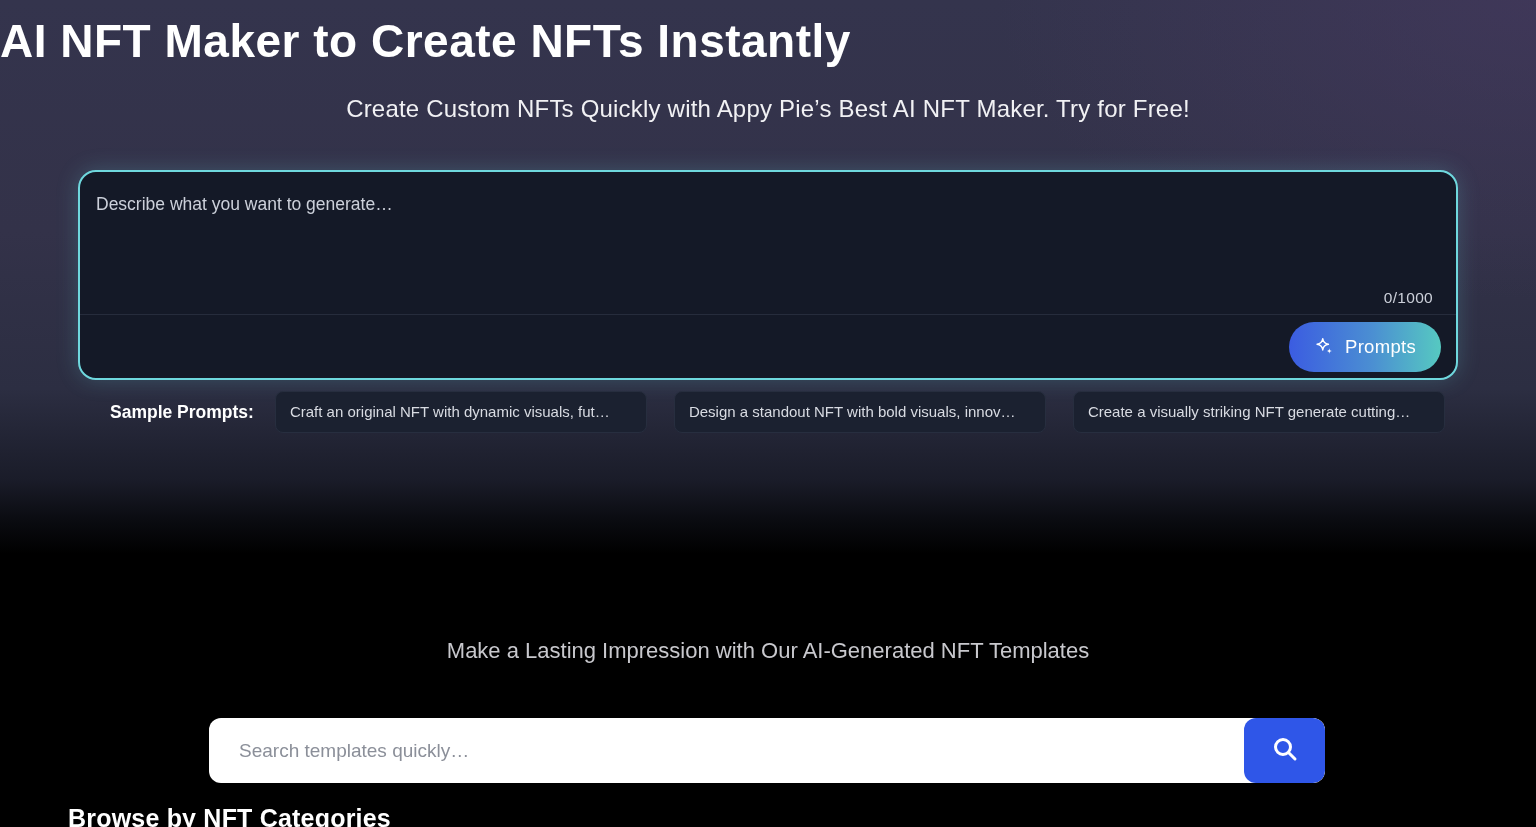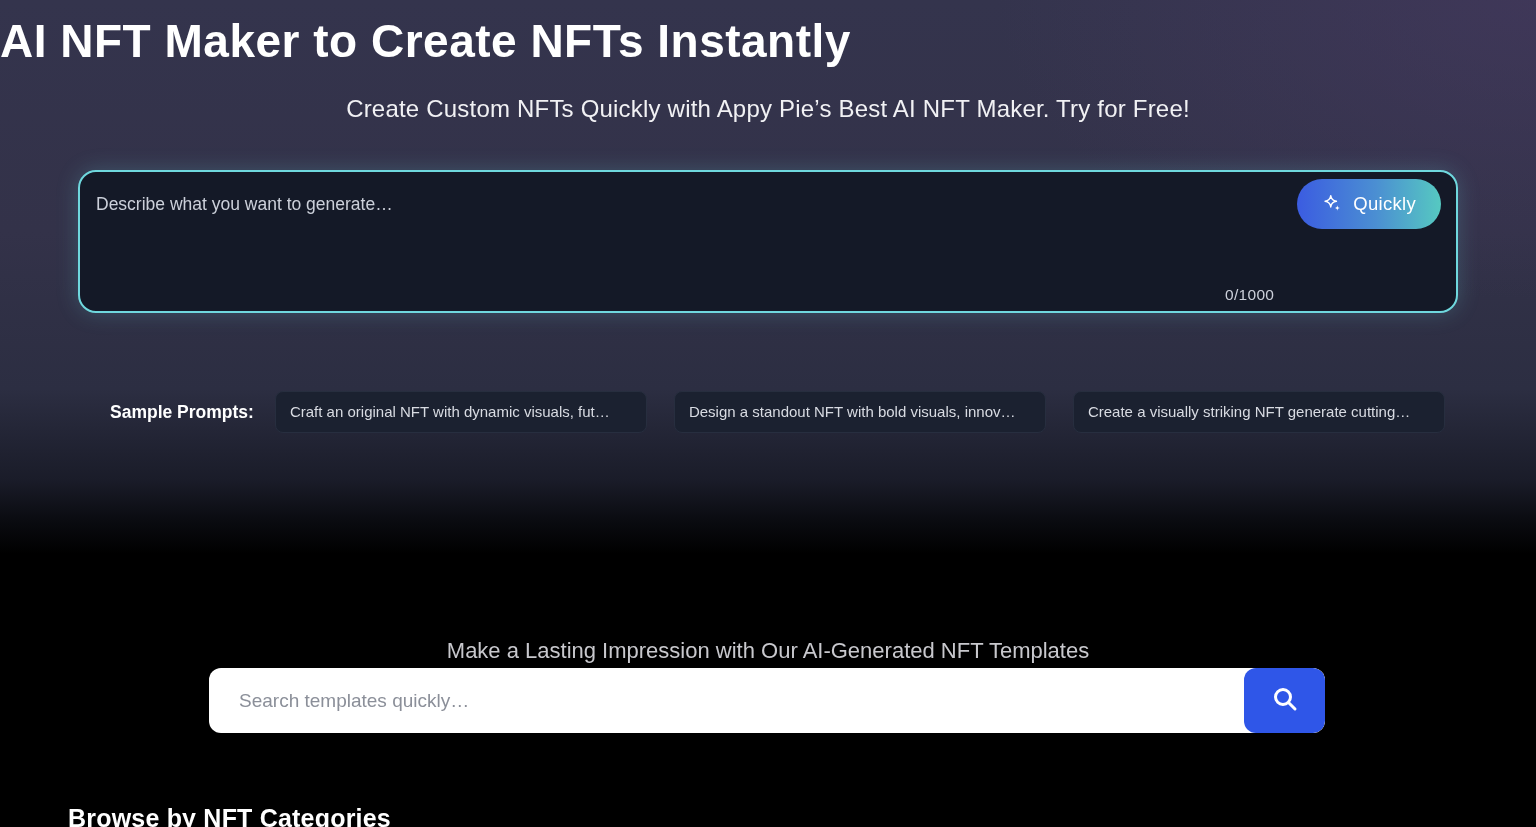--- a/index.html
+++ b/index.html
@@ -15,24 +15,24 @@
   .hero-title {
     position:absolute; top:14px; left:0; width:100%;
     color:#ffffff; font-size:46px; font-weight:700; letter-spacing:0.5px;
   }
   .hero-sub {
     position:absolute; top:95px; left:0; width:100%;
     text-align:center; color:#f1f1f4; font-size:24px; font-weight:500; letter-spacing:0.2px;
   }
 
   .prompt-box {
-    position:absolute; left:78px; top:170px; width:1380px; height:143px;
+    position:absolute; left:78px; top:170px; width:1380px; height:210px;
     border:2px solid #6fd8de; border-radius:18px; background:#141927;
     box-shadow:0 0 22px rgba(111,216,222,0.22);
-    display:flex; flex-direction:row; overflow:hidden;
+    display:flex; flex-direction:column; overflow:hidden;
   }
   .prompt-top { flex:1; position:relative; }
   .prompt-textarea {
     width:100%; height:100%; background:transparent; border:none; outline:none; resize:none;
     color:#e8eaef; font-size:17.5px; padding:22px 18px 26px 16px; font-family:"Liberation Sans", sans-serif;
   }
   .prompt-textarea::placeholder { color:#ccd0da; opacity:1; }
   .char-counter {
     position:absolute; right:23px; bottom:7px; color:#ccd0da; font-size:15.5px; letter-spacing:0.3px;
   }
@@ -64,21 +64,21 @@
   
   .explore-title {
     position:absolute; top:578px; left:0; width:100%;
     text-align:center; color:#ffffff; font-size:41px; font-weight:600; letter-spacing:0.3px;
   }
   .explore-sub {
     position:absolute; top:638px; left:0; width:100%;
     text-align:center; color:#c8c8cd; font-size:22px; font-weight:400;
   }
   .search-bar {
-    position:absolute; left:209px; top:668px; width:1116px; height:65px;
+    position:absolute; left:209px; top:718px; width:1116px; height:65px;
     background:#ffffff; border-radius:12px; display:flex; overflow:hidden;
   }
   .search-input {
     flex:1; border:none; outline:none; background:transparent;
     padding:0 20px 0 30px; font-size:19px; color:#333; font-family:"Liberation Sans", sans-serif;
   }
   .search-input::placeholder { color:#8b8f99; opacity:1; }
   .search-btn {
     width:81px; border:none; cursor:pointer; background:#2f56e8; border-radius:12px;
     display:flex; align-items:center; justify-content:center;
@@ -105,21 +105,21 @@
     </div>
     <div class="prompt-divider"></div>
     <div class="prompt-footer">
       <button class="generate-btn">
         <span>
           <svg class="sparkle" viewBox="0 0 24 24" fill="none">
             <path d="M10 3 C10.6 7.2 12.3 8.9 16.5 9.5 C12.3 10.1 10.6 11.8 10 16 C9.4 11.8 7.7 10.1 3.5 9.5 C7.7 8.9 9.4 7.2 10 3 Z" stroke="#ffffff" stroke-width="1.6" stroke-linejoin="round"></path>
             <path d="M17.5 14 C17.8 16 18.6 16.8 20.6 17.1 C18.6 17.4 17.8 18.2 17.5 20.2 C17.2 18.2 16.4 17.4 14.4 17.1 C16.4 16.8 17.2 16 17.5 14 Z" fill="#ffffff"></path>
           </svg>
         </span>
-        <span>Quickly</span>
+        <span>Prompts</span>
       </button>
     </div>
   </div>
 
   <div class="sample-row">
     <span class="sample-label">Sample Prompts:</span>
     <div class="chips">
       <div class="chip">Craft an original NFT with dynamic visuals, fut…</div>
       <div class="chip">Design a standout NFT with bold visuals, innov…</div>
       <div class="chip">Create a visually striking NFT generate cutting…</div>

